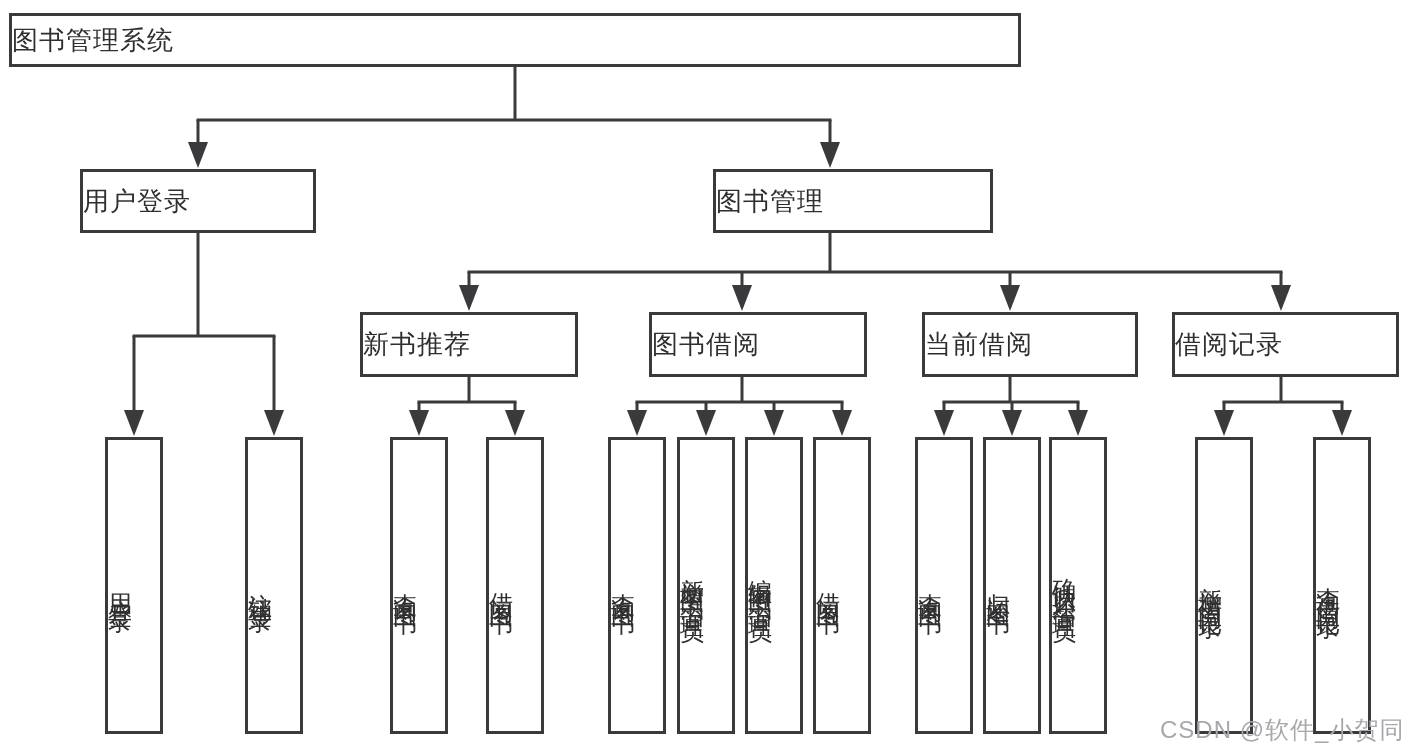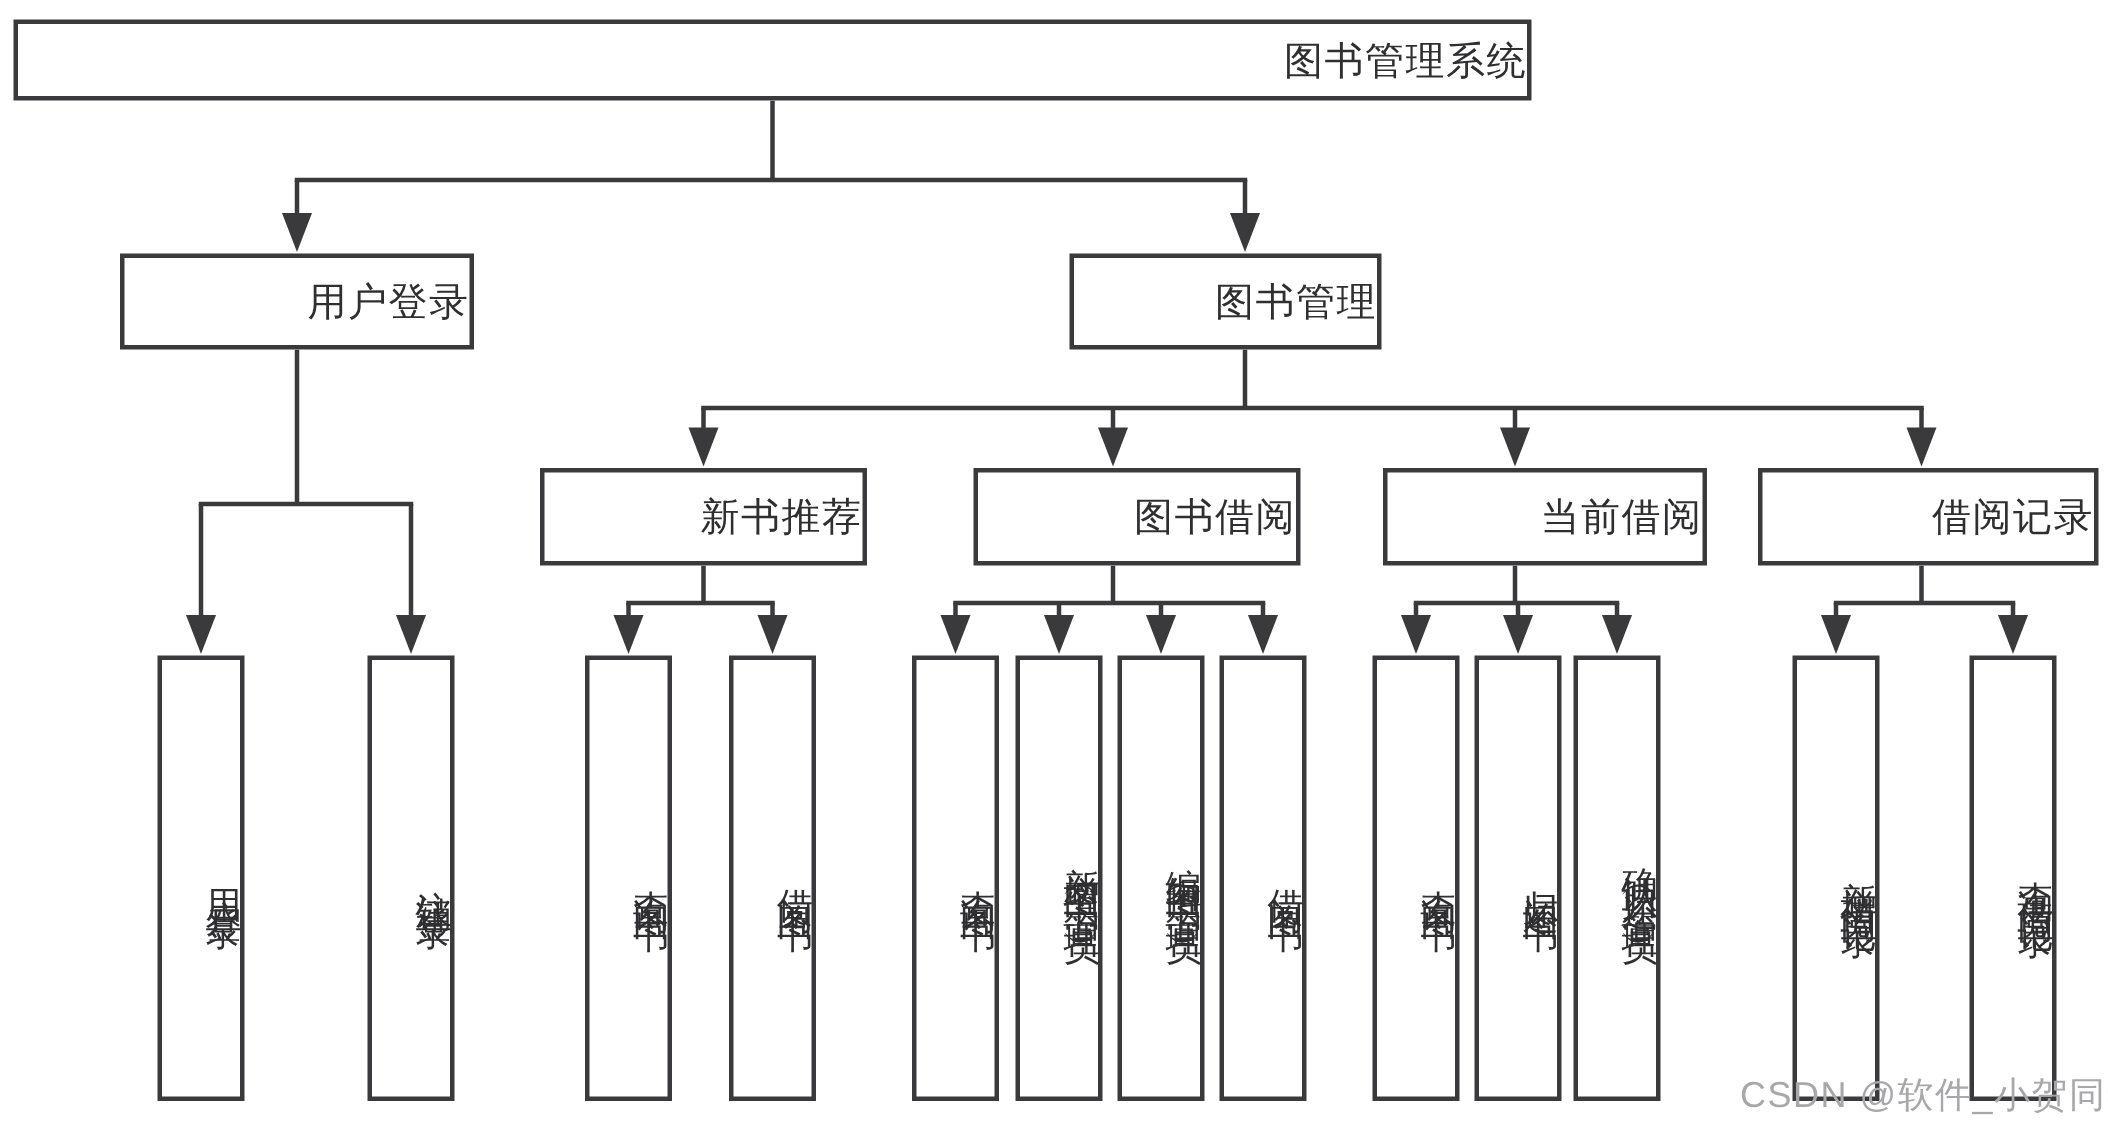--- a/index.html
+++ b/index.html
@@ -17,21 +17,21 @@
     width: 1405px; height: 747px;
     z-index: 1;
   }
   .node {
     position: absolute;
     box-sizing: border-box;
     background: #ffffff;
     border: 3px solid #3a3a3c;
     display: flex;
     align-items: center;
-    justify-content: flex-end;
+    justify-content: flex-start;
     z-index: 2;
     color: #2f2f31;
   }
   .node.h .lbl {
     font-size: 26px;
     letter-spacing: 1px;
     white-space: nowrap;
   }
   .node.v .lbl {
     writing-mode: vertical-lr;
@@ -107,21 +107,21 @@
       <line x1="1342" y1="402" x2="1342" y2="417" stroke="#3a3a3c" stroke-width="3"></line>
       <polygon points="1332,410 1352,410 1342,436" fill="#3a3a3c"></polygon>
     </svg>
   <div id="watermark" style="color: rgb(168, 168, 172);">CSDN @软件_小贺同学</div>
 <div class="node h" style="left: 9px; top: 13px; width: 1012px; height: 54px; border-color: rgb(58, 58, 60);">
       <span class="lbl">图书管理系统</span>
     </div>
     <div class="node h" style="left: 80px; top: 169px; width: 236px; height: 64px; border-color: rgb(58, 58, 60);">
       <span class="lbl">用户登录</span>
     </div>
-    <div class="node h" style="left: 713px; top: 169px; width: 208px; height: 64px; border-color: rgb(58, 58, 60);">
+    <div class="node h" style="left: 713px; top: 169px; width: 280px; height: 64px; border-color: rgb(58, 58, 60);">
       <span class="lbl">图书管理</span>
     </div>
     <div class="node h" style="left: 360px; top: 312px; width: 218px; height: 65px; border-color: rgb(58, 58, 60);">
       <span class="lbl">新书推荐</span>
     </div>
     <div class="node h" style="left: 633px; top: 312px; width: 218px; height: 65px; border-color: rgb(58, 58, 60); margin-left: 16px;">
       <span class="lbl">图书借阅</span>
     </div>
     <div class="node h" style="left: 902px; top: 312px; width: 216px; height: 65px; border-color: rgb(58, 58, 60); margin-left: 20px;">
       <span class="lbl">当前借阅</span>

